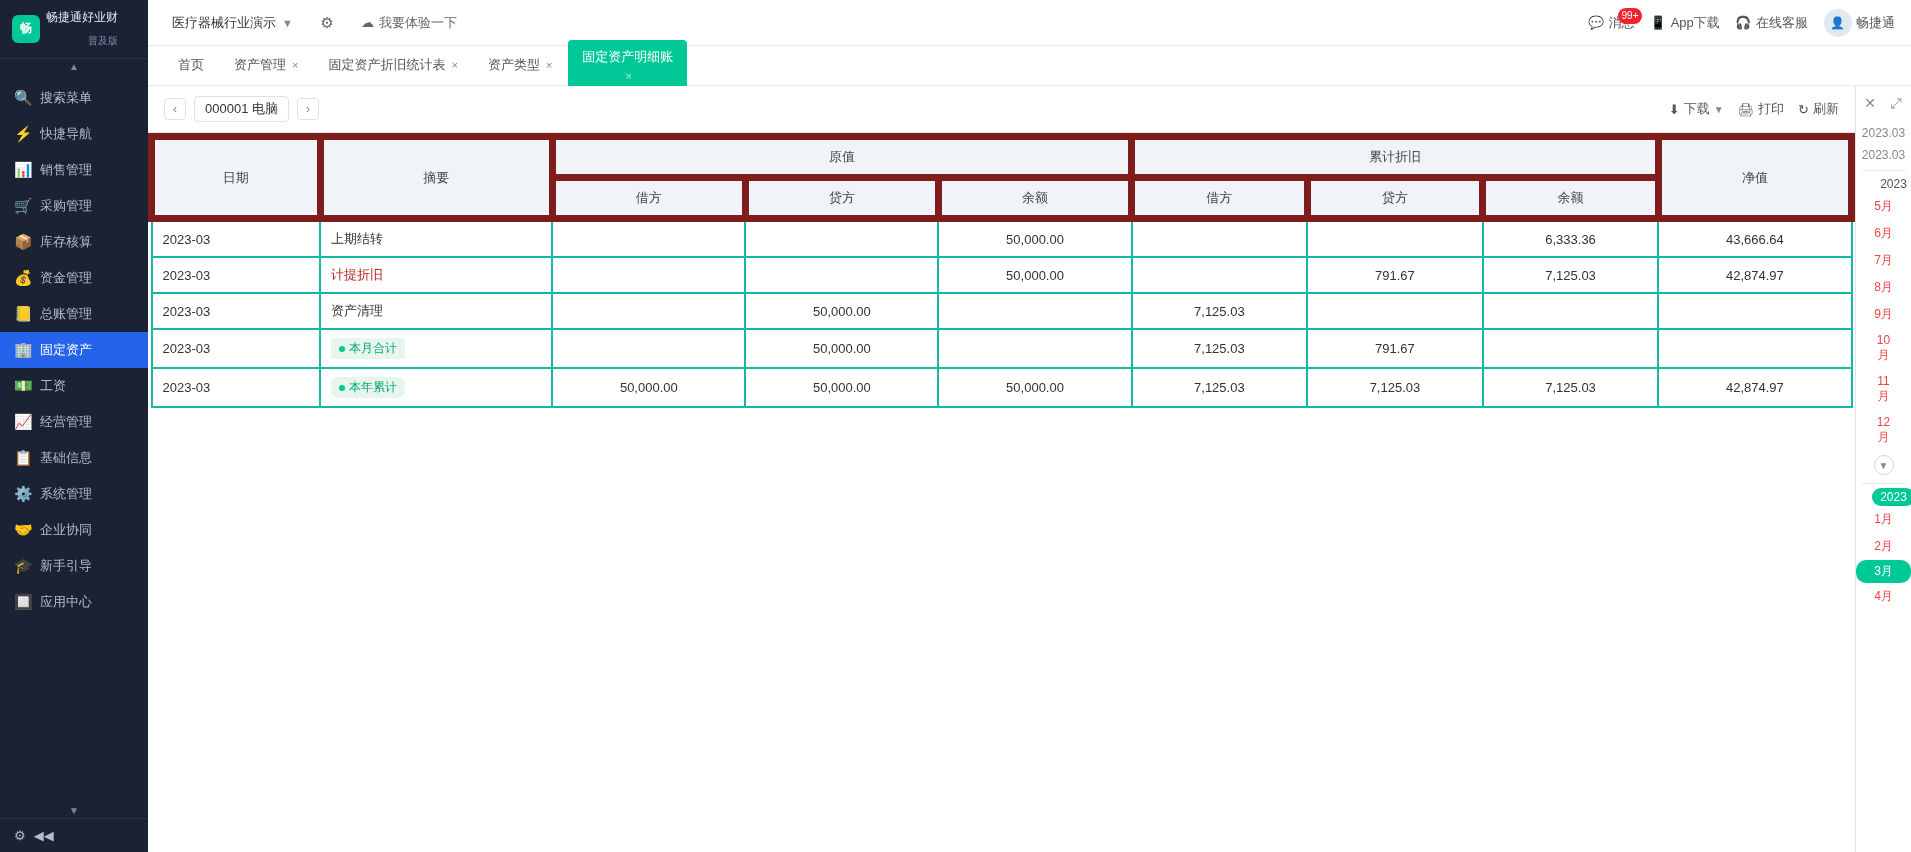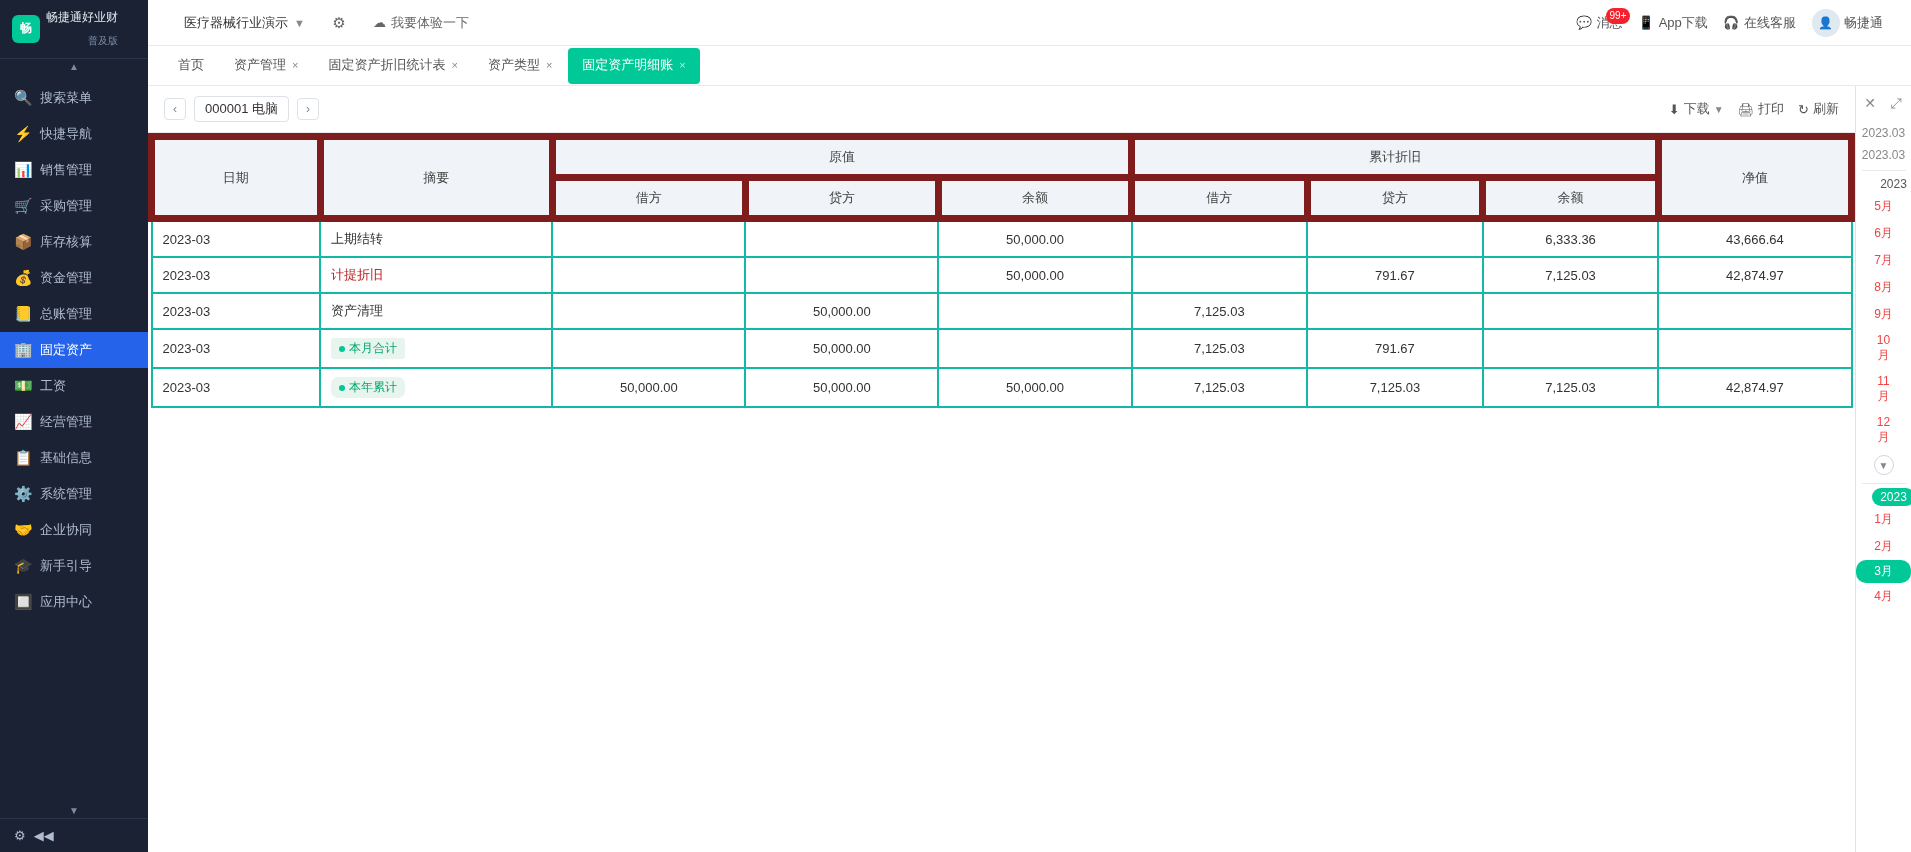--- a/index.html
+++ b/index.html
@@ -61,21 +61,21 @@
       background: #f0f2f5;
       overflow: hidden;
     }
 
     
     .topbar {
       background: #fff;
       height: 46px;
       display: flex;
       align-items: center;
-      padding: 0 28px;
+      padding: 0 16px;
       border-bottom: 1px solid #e8eaf0;
       gap: 12px;
       flex-shrink: 0;
       justify-content: center;
     }
     .topbar-company {
       display: flex; align-items: center; gap: 6px;
       font-size: 13px; color: #333; cursor: pointer;
       padding: 4px 8px; border-radius: 4px;
     }
@@ -136,20 +136,21 @@
       cursor: pointer;
       color: #555;
       border-bottom: 2px solid transparent;
       white-space: nowrap;
     }
     .tab-item.active {
       background: #00c896;
       color: #fff;
       border-radius: 4px;
       border-bottom: 2px solid transparent;
+      flex-direction: column;
     }
     .tab-close {
       font-size: 11px; color: inherit; opacity: 0.7;
       cursor: pointer; margin-left: 2px;
     }
 
     
     .page-content {
       flex: 1;
       display: flex;

